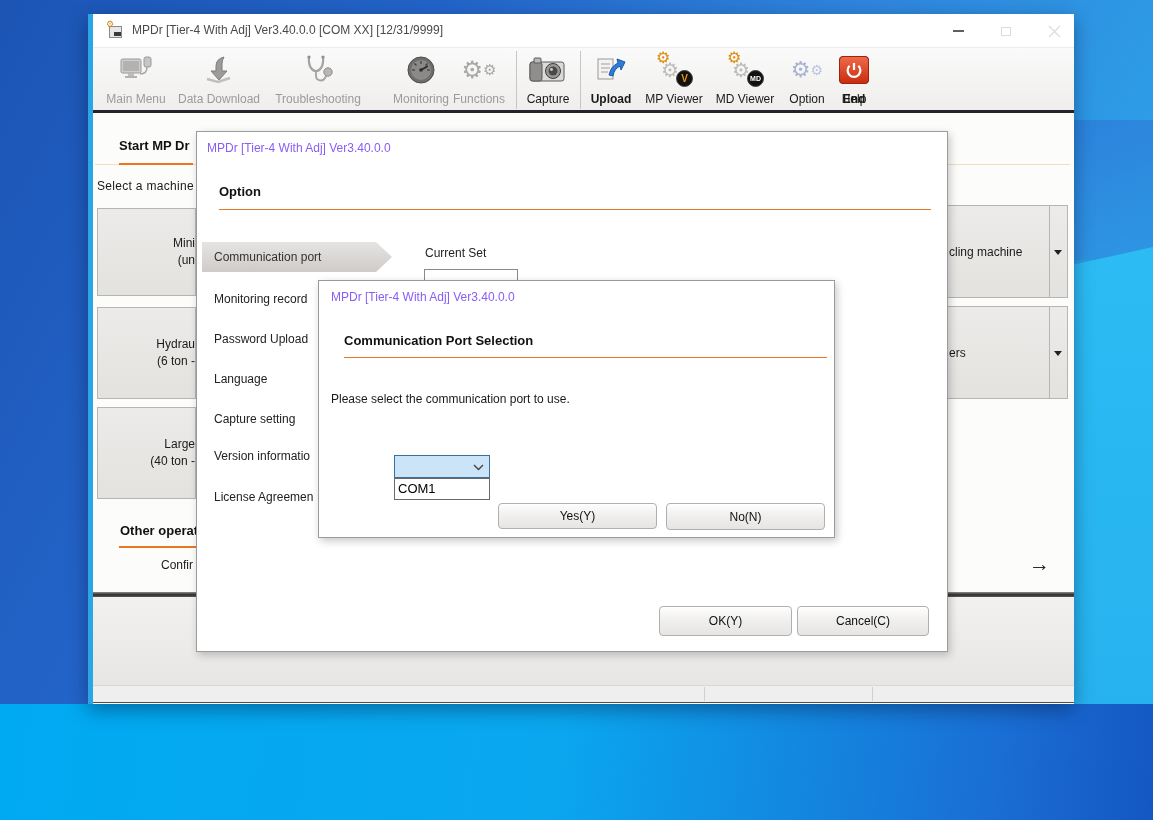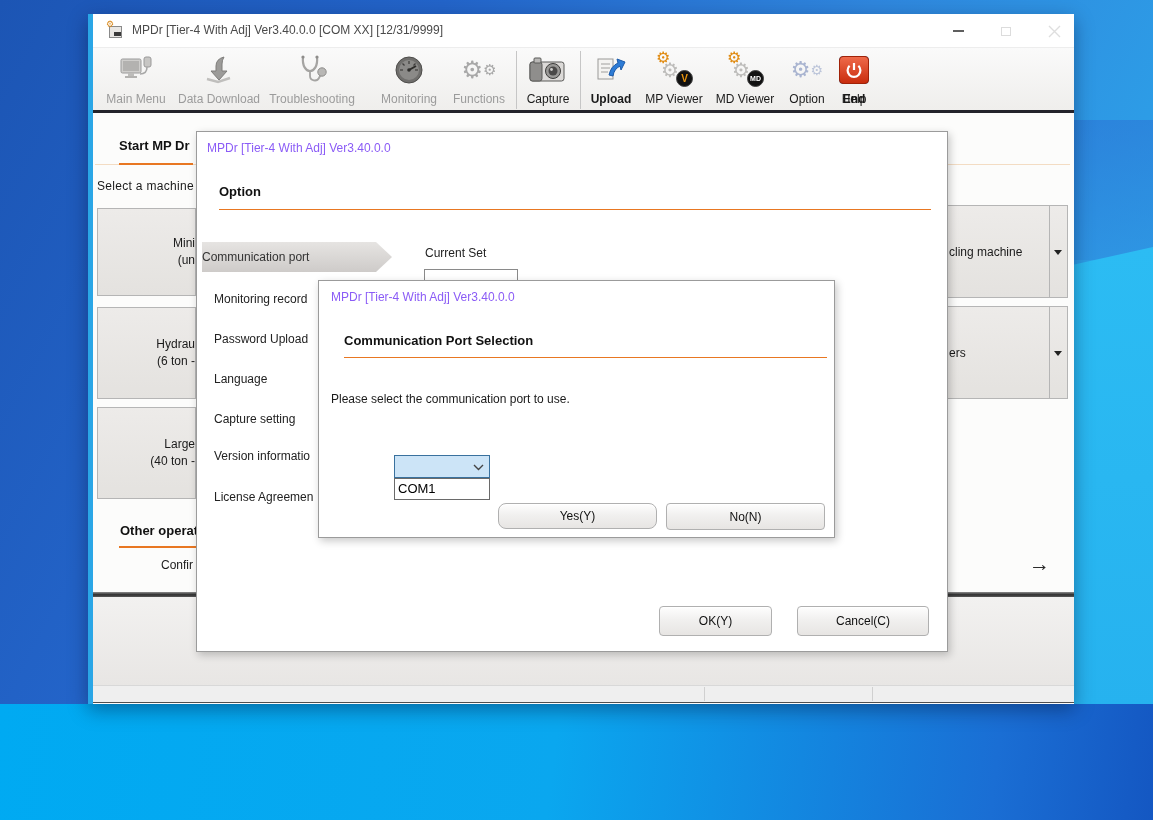--- a/index.html
+++ b/index.html
@@ -94,21 +94,21 @@
   .option-dlg { left:108px; top:117px; width:752px; height:521px; }
   .port-dlg { left:230px; top:266px; width:517px; height:258px; }
   .dlg-title { position:absolute; font-size:12px; color:#8b5cf6; white-space:nowrap; }
   .dlg-heading { position:absolute; font-size:13px; font-weight:bold; color:#111; white-space:nowrap; }
   .orange-rule { position:absolute; height:1px; background:#e87722; }
 
   .navtab { position:absolute; left:5px; top:110px; width:190px; height:30px;
     background:linear-gradient(#e6e4e2,#cecbc9);
     clip-path:polygon(0 0, 174px 0, 100% 50%, 174px 100%, 0 100%);
     filter:drop-shadow(1px 2px 2px rgba(0,0,0,.3)); }
-  .navtab span { display:block; line-height:30px; font-size:12px; color:#333; }
+  .navtab span { display:block; line-height:30px; padding-left:12px; font-size:12px; color:#333; }
   .navitem { position:absolute; left:17px; font-size:12px; color:#222; white-space:nowrap; }
 
   .currentset-label { position:absolute; left:228px; top:114px; font-size:12px; color:#222; }
   .currentset-box { position:absolute; left:227px; top:137px; width:94px; height:40px;
     border:1px solid #8a8a8a; background:#fff; }
 
   .port-msg { position:absolute; left:12px; top:111px; font-size:12px; color:#1a1a1a; }
   .combo { position:absolute; left:75px; top:174px; width:96px; height:23px;
     background:#cce4f7; border:1px solid #39719e; }
   .combo svg { position:absolute; right:5px; top:8px; }
@@ -166,34 +166,34 @@
       <div class="tb-cell tb-disabled" style="left:81px;width:90px;">
         <div class="tb-ico">
           <svg width="30" height="30">
               <path d="M20 2 q-8 2 -8 9 l0 5 -5 0 8 9 8 -9 -5 0 0 -7 q0 -4 2 -7 z" fill="#9c9b99" stroke="#7e7d7b"></path>
               <path d="M3 24 l11 3 12 -4" fill="none" stroke="#c0bfbd" stroke-width="2.4"></path>
             </svg>
         </div>
         <div class="tb-label">Data Download</div>
       </div>
 
-      <div class="tb-cell tb-disabled" style="left:165px;width:108px;">
+      <div class="tb-cell tb-disabled" style="left:171px;width:108px;">
         <div class="tb-ico">
           <svg width="32" height="30">
               <path d="M7 2 c-1 9 3 14 7 14 s8 -5 7 -14" fill="none" stroke="#a5a4a2" stroke-width="2.2"></path>
               <path d="M14 16 v5 c0 5 7 6 9 2 l2 -4" fill="none" stroke="#a5a4a2" stroke-width="1.8"></path>
               <circle cx="26" cy="17" r="4.2" fill="#b8b7b5" stroke="#8e8d8b"></circle>
               <circle cx="7" cy="2" r="1.6" fill="#8e8d8b"></circle>
               <circle cx="21" cy="2" r="1.6" fill="#8e8d8b"></circle>
             </svg>
         </div>
         <div class="tb-label">Troubleshooting</div>
       </div>
 
-      <div class="tb-cell tb-disabled" style="left:283px;width:66px;">
+      <div class="tb-cell tb-disabled" style="left:295px;width:66px;">
         <div class="tb-ico">
           <svg width="32" height="32">
               <circle cx="16" cy="16" r="13" fill="#6f6e6c" stroke="#4d4c4a"></circle>
               <circle cx="16" cy="16" r="10" fill="#8b8a88"></circle>
               <g stroke="#3e3d3b" stroke-width="1.2">
                 <path d="M16 7 v3"></path>
                 <path d="M9.5 9.5 l2 2"></path>
                 <path d="M22.5 9.5 l-2 2"></path>
                 <path d="M7 16 h3"></path>
                 <path d="M25 16 h-3"></path>
@@ -360,38 +360,38 @@
       <div class="navitem" style="top:160px;">Monitoring record</div>
       <div class="navitem" style="top:200px;">Password Upload</div>
       <div class="navitem" style="top:240px;">Language</div>
       <div class="navitem" style="top:280px;">Capture setting</div>
       <div class="navitem" style="top:317px;">Version informatio</div>
       <div class="navitem" style="top:358px;">License Agreemen</div>
 
       <div class="currentset-label">Current Set</div>
       <div class="currentset-box"></div>
 
-      <div class="btn3d" style="left:462px;top:474px;width:113px;height:30px;">OK(Y)</div>
+      <div class="btn3d" style="left:462px;top:474px;width:133px;height:30px;">OK(Y)</div>
       <div class="btn3d" style="left:600px;top:474px;width:132px;height:30px;">Cancel(C)</div>
     </div>
 
     <div class="dlg port-dlg">
       <div class="dlg-title" style="left:12px;top:9px;">MPDr [Tier-4 With Adj] Ver3.40.0.0</div>
       <div class="dlg-heading" style="left:25px;top:52px;">Communication Port Selection</div>
       <div class="orange-rule" style="left:25px;top:76px;width:483px;"></div>
       <div class="port-msg">Please select the communication port to use.</div>
 
       <div class="combo">
         <span></span>
         <svg width="11" height="7">
             <path d="M1 1 L5.5 5.5 L10 1" fill="none" stroke="#444" stroke-width="1.4"></path>
           </svg>
       </div>
       <div class="combo-list">
         <div class="combo-item">COM1</div>
       </div>
 
-      <div class="btn3d" style="left:179px;top:222px;width:159px;height:26px;border-radius:8px;">Yes(Y)</div>
+      <div class="btn3d" style="left:179px;top:222px;width:159px;height:26px;">Yes(Y)</div>
       <div class="btn3d" style="left:347px;top:222px;width:159px;height:27px;">No(N)</div>
     </div>
 
   </div>
 </div>
 
 </body></html>

